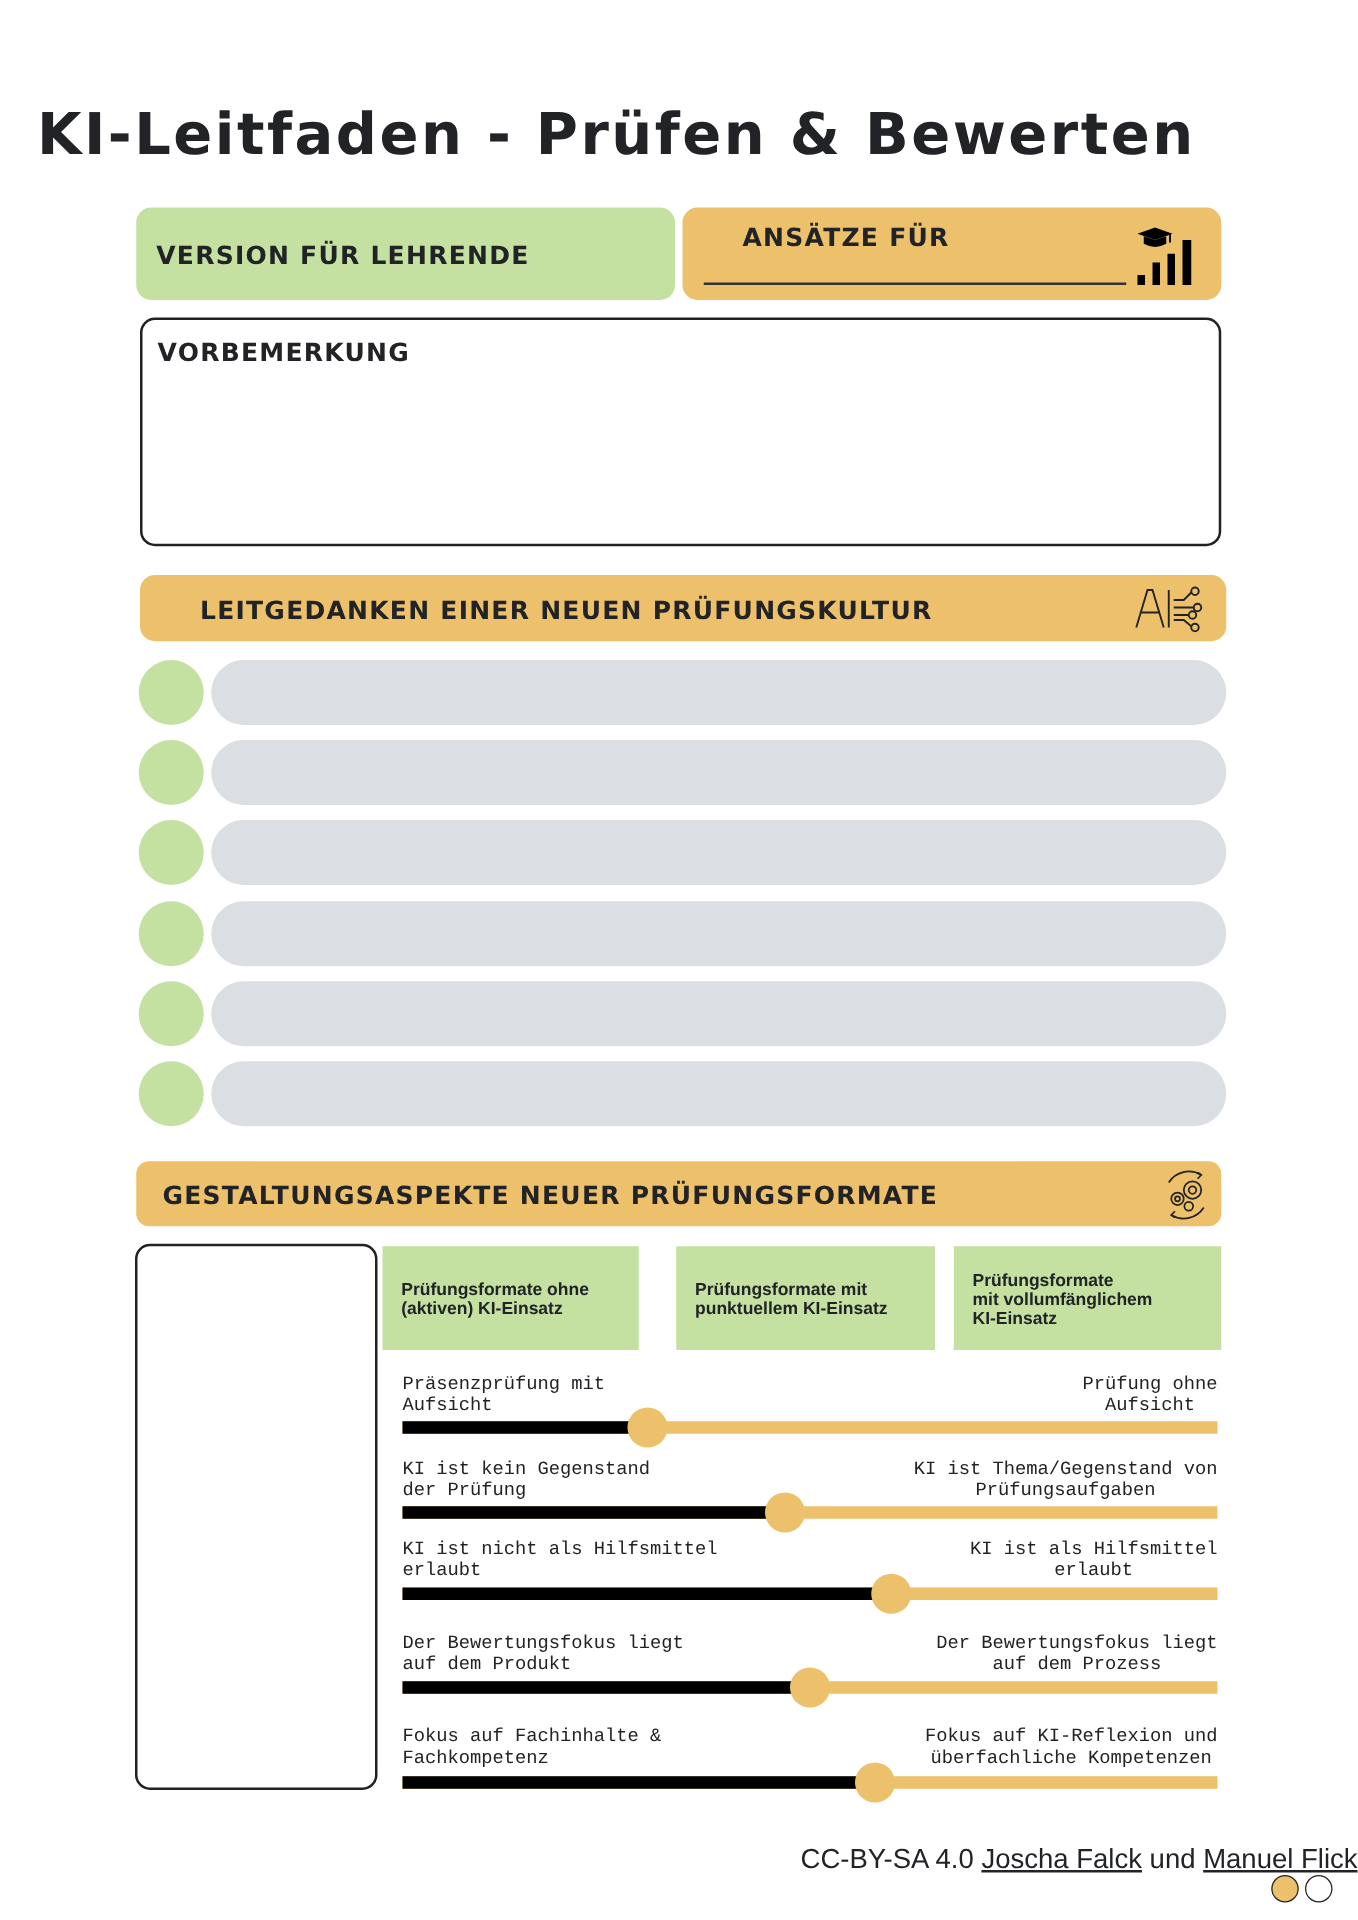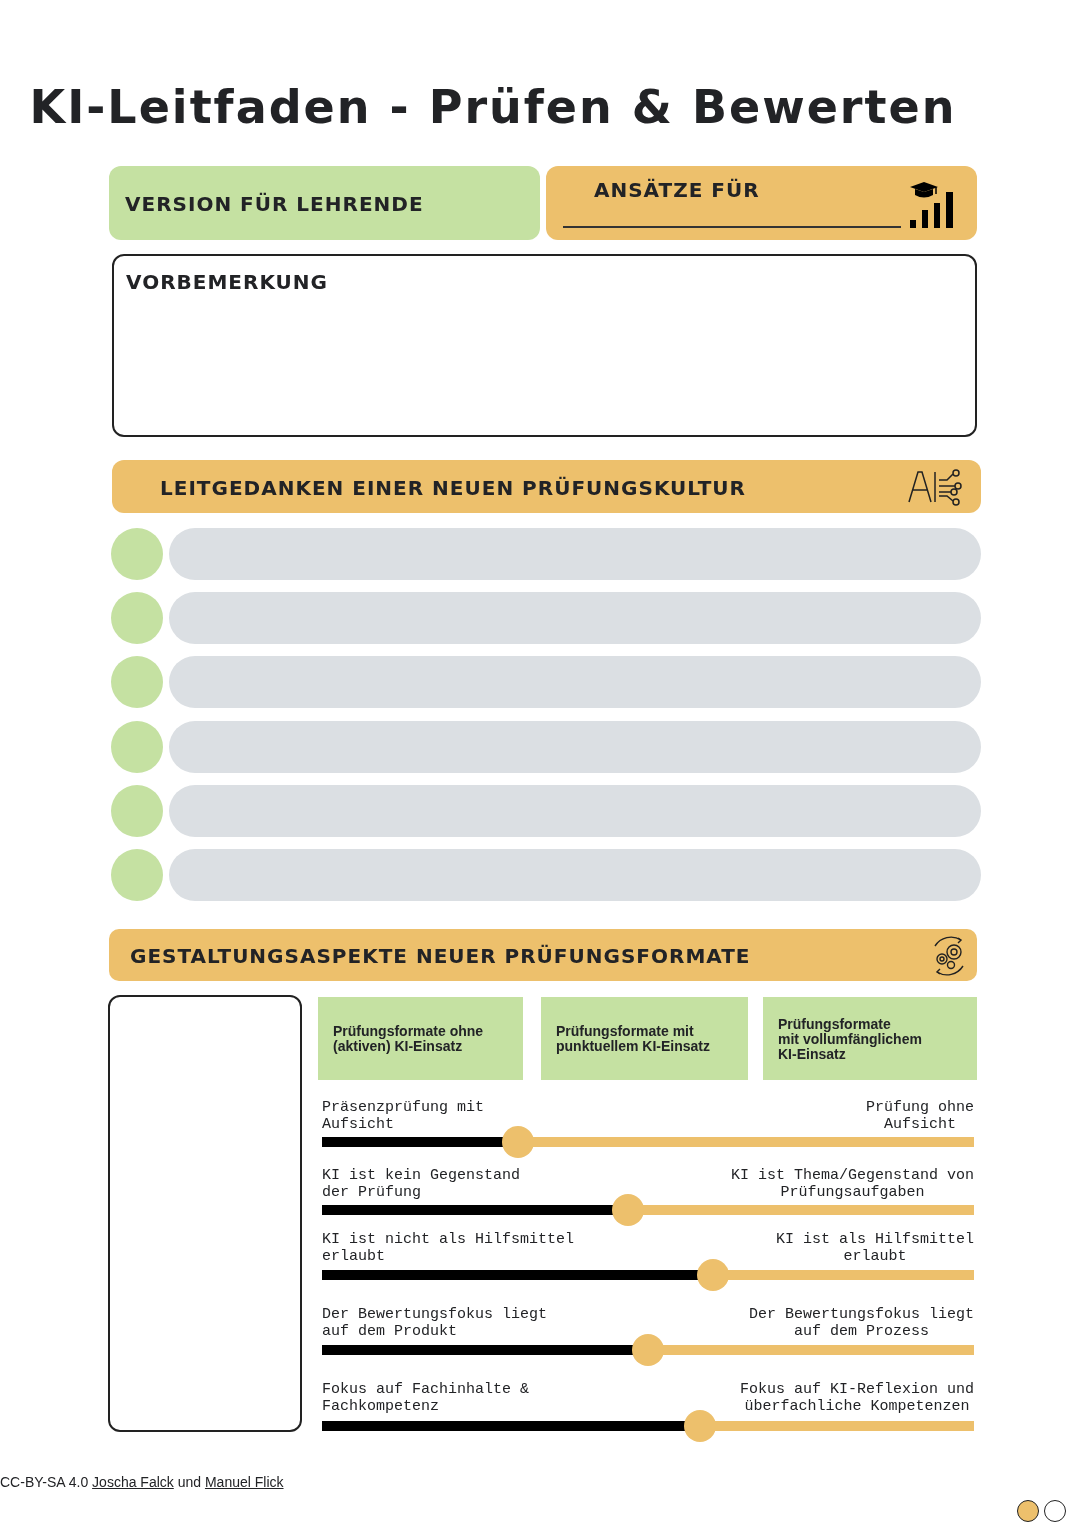--- a/index.html
+++ b/index.html
@@ -35,33 +35,33 @@
   .row .pill { position: absolute; left: 58px; top: 0; right: 0; height: 52px; border-radius: 26px; background: #dbdfe3; }
 
   .gest { left: 109px; top: 929px; width: 868px; height: 52px; border-radius: 10px; }
   .gest .hdr { left: 21px; top: 15px; font-size: 20px; }
   .gest .icon { position: absolute; right: 6px; top: 5px; width: 44px; height: 44px; }
 
   .sidebox { position: absolute; left: 108px; top: 995px; width: 194px; height: 437px; border: 2px solid #222; border-radius: 12px; background: #fff; }
 
   .col { position: absolute; top: 997px; height: 83px; background: #c5e1a2; display: flex; align-items: center; padding-left: 15px; }
   .col span { font-family: "Liberation Sans", sans-serif; font-weight: bold; font-size: 14px; line-height: 15px; white-space: pre-line; color: #222326; }
-  .col1 { left: 318px; width: 205px; }
+  .col1 { left: 306px; width: 205px; }
   .col2 { left: 541px; width: 207px; }
   .col3 { left: 763px; width: 214px; align-items: flex-start; padding-top: 20px; }
 
   .slider { position: absolute; left: 322px; width: 652px; }
   .slider .lbl { position: absolute; top: 0; font-size: 15px; line-height: 17px; white-space: pre-line; color: #222326; font-family: Liberation Mono, monospace; }
   .slider .lbl.l { left: 0; text-align: left; }
   .slider .lbl.r { right: 0; text-align: center; }
   .slider .track { position: absolute; left: 0; width: 652px; height: 10px; background: #edc06c; }
   .slider .fill { position: absolute; left: 0; top: 0; height: 10px; background: #000; }
   .slider .knob { position: absolute; top: -11px; width: 32px; height: 32px; margin-left: -16px; border-radius: 50%; background: #edc06c; }
 
-  .footer { position: absolute; left: 0; top: 1474px; width: 1086px; text-align: left; font-size: 14px; color: #222326; }
+  .footer { position: absolute; left: 0; top: 1474px; width: 1086px; text-align: right; font-size: 22px; color: #222326; }
   .footer a { color: #222326; text-decoration: underline; }
   .pager { position: absolute; top: 1500px; width: 22px; height: 22px; border-radius: 50%; border: 1.5px solid #222; }
   .pager.p1 { left: 1017px; background: #edc06c; }
   .pager.p2 { left: 1044px; background: #fff; }
 </style>
 </head>
 <body>
 
 <h1 class="title">KI-Leitfaden - Prüfen &amp; Bewerten</h1>
 

